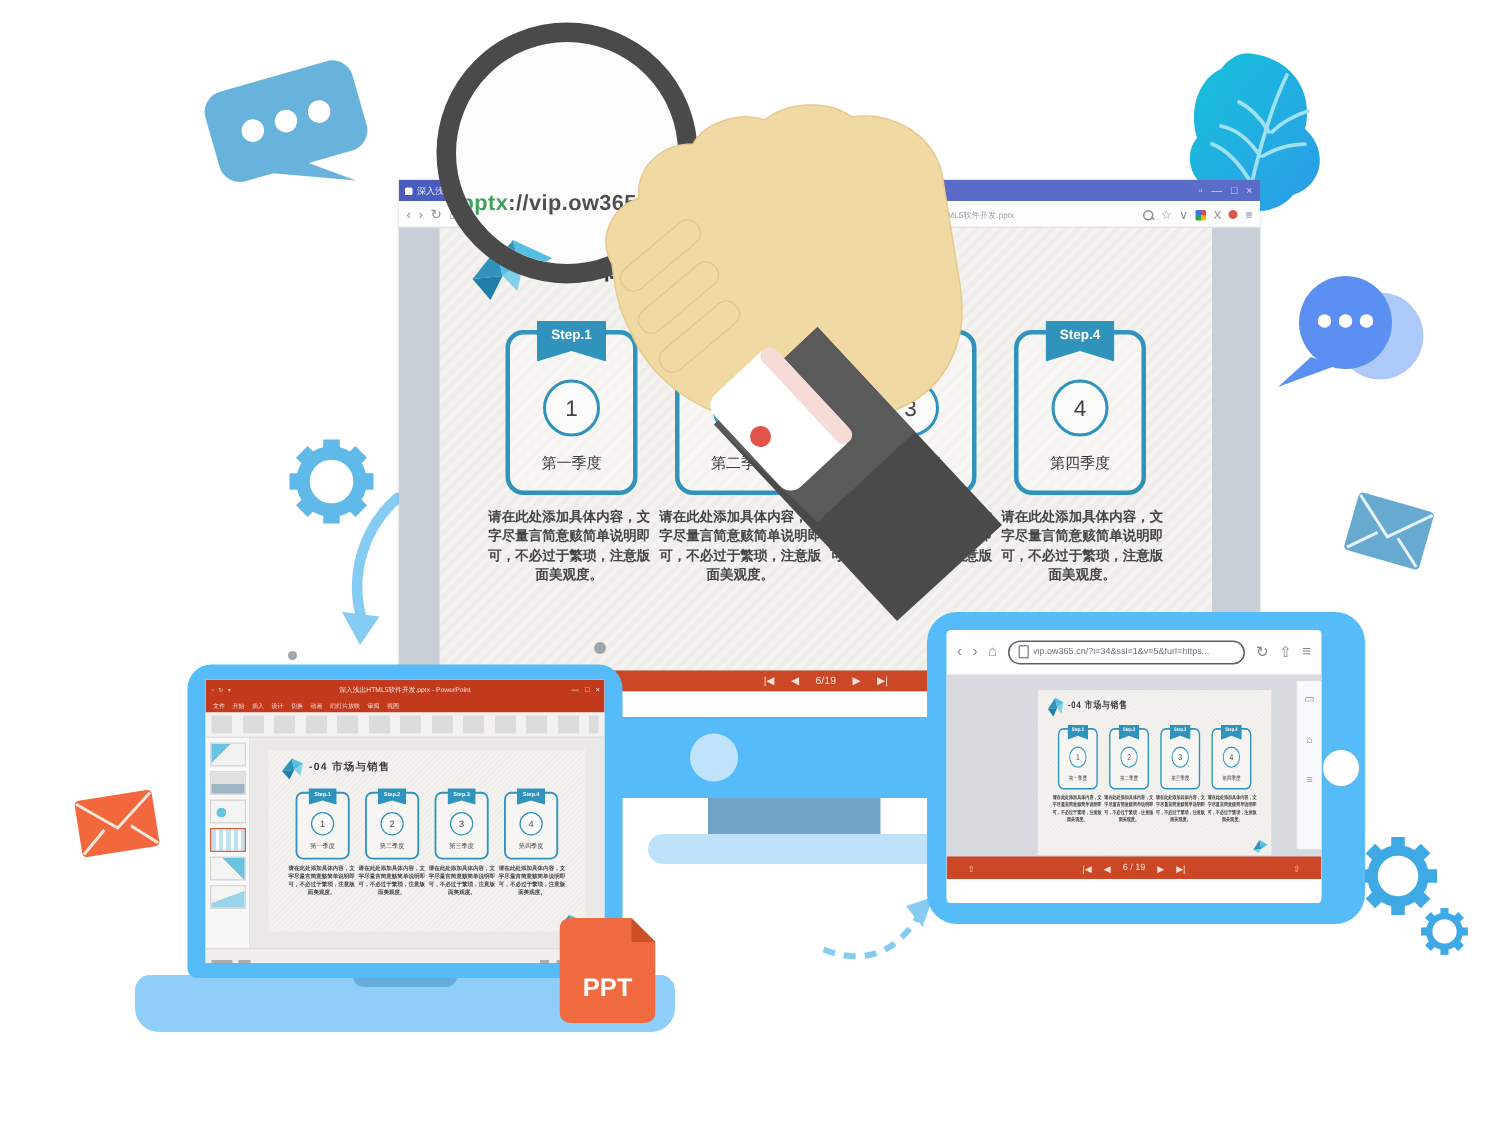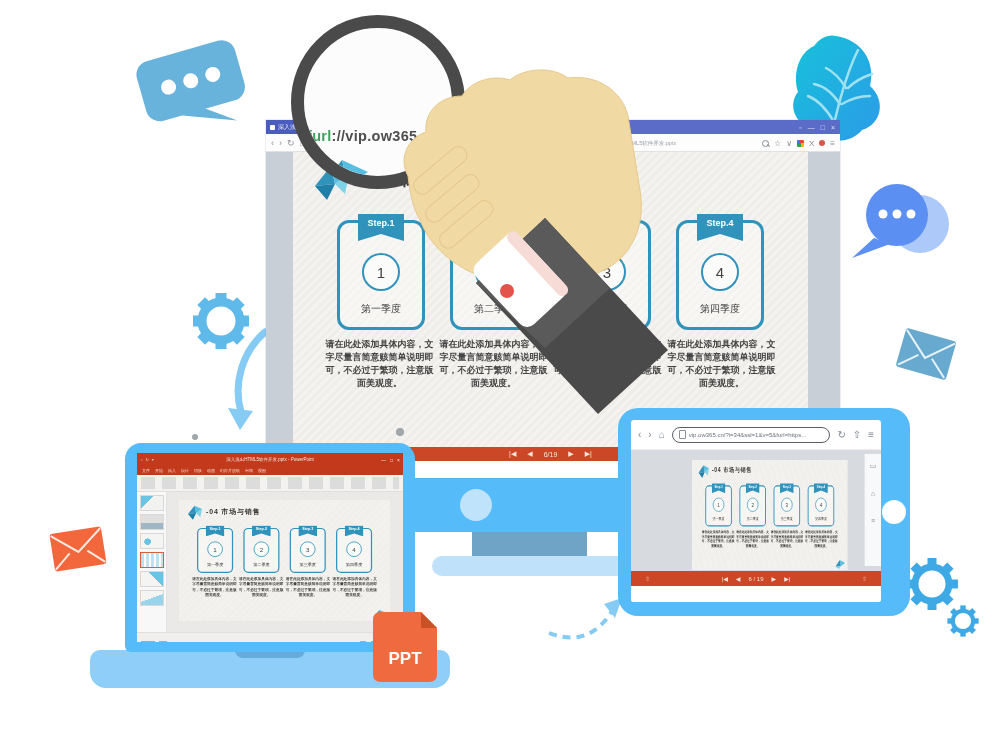--- a/index.html
+++ b/index.html
@@ -335,21 +335,21 @@
         <span>6/19</span>
         <span>▶</span>
         <span>▶|</span>
       </div>
       <div class="whitestrip"></div>
     </div>
   </div>
 
   <div class="lens">
     <div class="lens-url">
-      <span class="proto">furl</span><span class="host">://vip.ow365.cn</span>
+      <span class="proto">pptx</span><span class="host">://vip.ow365.cn</span>
     </div>
     <svg class="lens-tris" width="78" height="48" viewBox="0 0 78 48">
       <polygon points="14,36 36,8 42,33" fill="#2F93BC"></polygon>
       <polygon points="36,8 62,20 42,33" fill="#56BEE0"></polygon>
       <polygon points="14,36 42,33 30,48" fill="#1F7FA8"></polygon>
     </svg>
   </div>
 
   <svg id="handsvg" width="1000" height="750">
     <polygon points="429,139 451,121 531,217 509,235" fill="#4E4E4E"></polygon>

